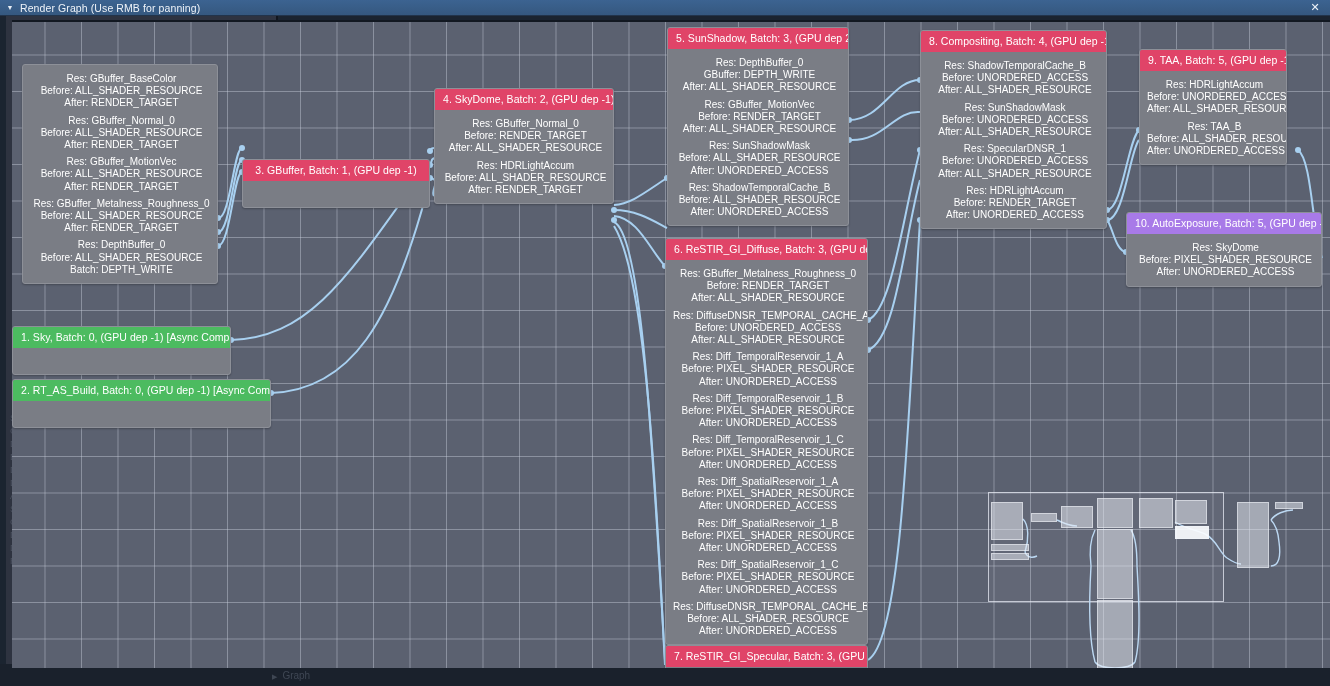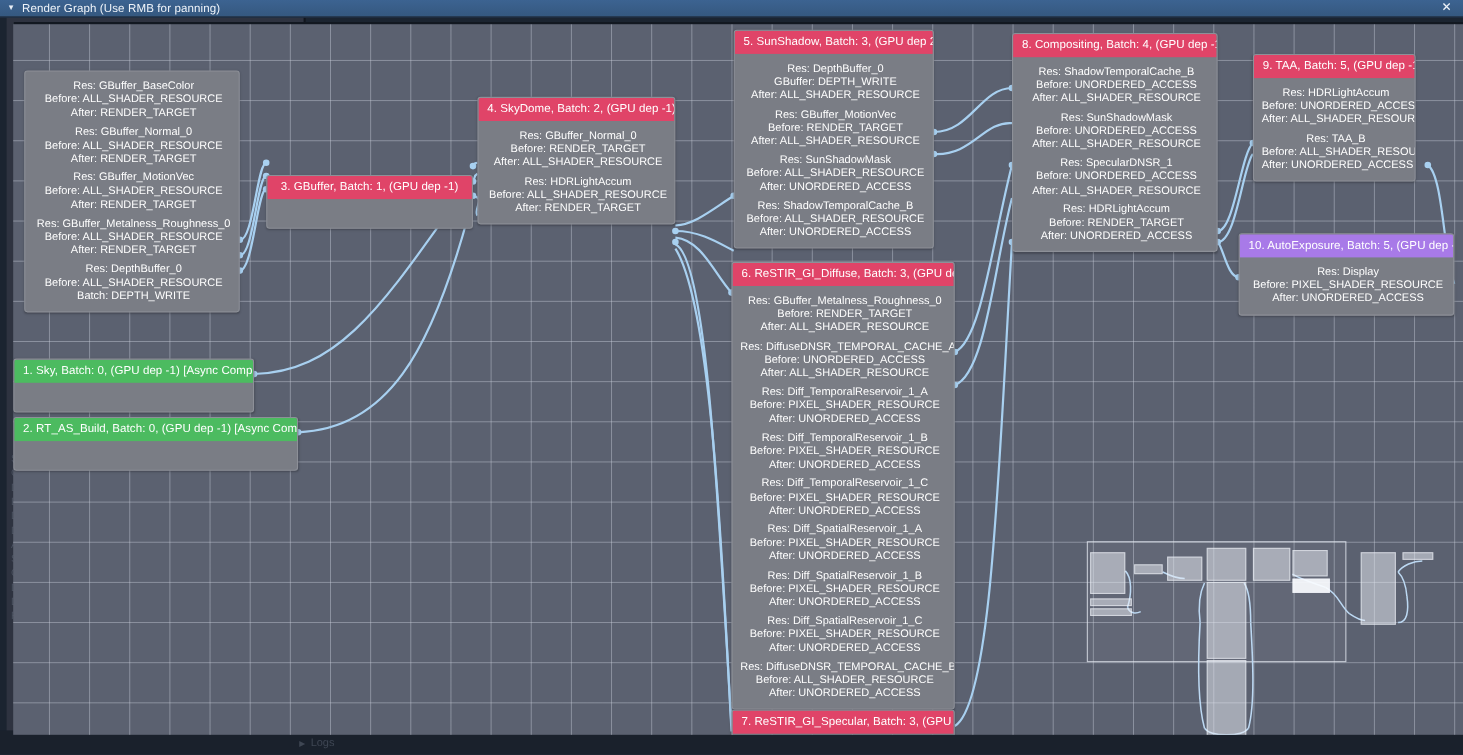--- a/index.html
+++ b/index.html
@@ -208,21 +208,21 @@
         <div class="bg-row" data-interactable="false" style="top: 461px;"><span data-interactable="false">Display</span><span class="val" data-interactable="false">0.102</span></div>
         <div class="bg-row" data-interactable="false" style="top: 474px;"><span data-interactable="false">AmbientOcclusion</span><span class="val" data-interactable="false">0.016</span></div>
         <div class="bg-row" data-interactable="false" style="top: 487px;"><span data-interactable="false">Shader_TAA</span><span class="val" data-interactable="false">0.112</span></div>
         <div class="bg-row" data-interactable="false" style="top: 500px;"><span data-interactable="false">GBuffer_End</span><span class="val" data-interactable="false">0.004</span></div>
         <div class="bg-row" data-interactable="false" style="top: 513px;"><span data-interactable="false">DeferredAmb0_NoCull</span><span class="val" data-interactable="false">0.222</span></div>
         <div class="bg-row" data-interactable="false" style="top: 526px;"><span data-interactable="false">DeferredAmb0_OccCull</span><span class="val" data-interactable="false">0.005</span></div>
         <div class="bg-row" data-interactable="false" style="top: 539px;"><span data-interactable="false">ReSTIR_Spatial_Pass_1</span><span class="val" data-interactable="false">0.091</span></div>
       </div>
     <div class="bg-bottom-strip" data-interactable="false"></div>
     <div class="bg-logs" data-interactable="false">
-      <span class="tri" data-interactable="false">▶</span><span>Logs</span>
+      <span class="tri" data-interactable="false">▶</span><span>Graph</span>
     </div>
   </div>
 
   <div class="graph-canvas" data-interactable="true">
 
     <svg class="wires" data-interactable="false" viewBox="0 0 1318 648" preserveAspectRatio="none">
       <g fill="none" stroke="#a8d0f0" stroke-width="2">
 
         <path d="M206,198 C218,200 222,128 230,128"></path>
         <path d="M206,212 C218,214 222,140 230,140"></path>
@@ -461,21 +461,21 @@
               <div class="res-line c" data-interactable="false">Res: TAA_B</div>
               <div class="res-line c" data-interactable="false">Before: ALL_SHADER_RESOURCE</div>
               <div class="res-line l" data-interactable="false">After: UNORDERED_ACCESS</div>
             </div>
           </div>
         </div>
         <div class="node" data-interactable="true" style="left: 1114px; top: 192px; width: 196px;">
           <div class="node-header h-purple" data-interactable="true">10. AutoExposure, Batch: 5, (GPU dep -1)</div>
           <div class="node-body" data-interactable="false">
             <div class="res-block" data-interactable="false">
-              <div class="res-line c" data-interactable="false">Res: Display</div>
+              <div class="res-line c" data-interactable="false">Res: SkyDome</div>
               <div class="res-line c" data-interactable="false">Before: PIXEL_SHADER_RESOURCE</div>
               <div class="res-line l" data-interactable="false">After: UNORDERED_ACCESS</div>
             </div>
           </div>
         </div>
       </div>
 
     <div class="minimap" data-interactable="true">
       <div class="mm-view" data-interactable="true"></div>
       <svg class="mm-wires" data-interactable="false" viewBox="0 0 340 192">

